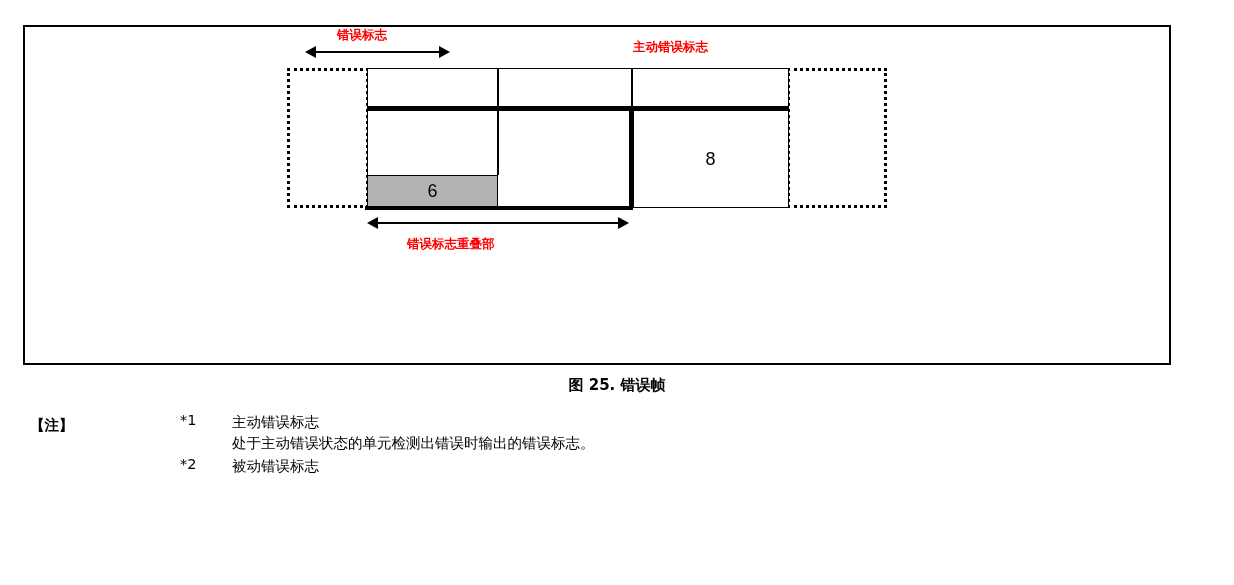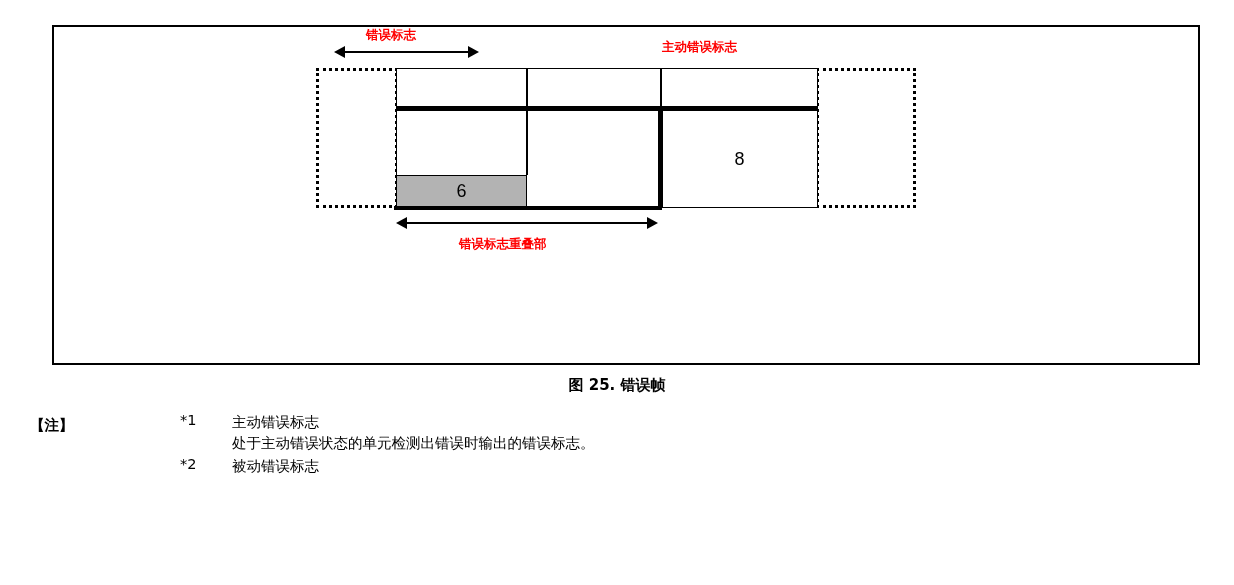--- a/index.html
+++ b/index.html
@@ -15,21 +15,20 @@
     overflow: hidden;
   }
 
   
   #figure-frame {
     position: absolute;
     left: 23px; top: 25px;
     width: 1148px; height: 340px;
     border: 2px solid #000;
     background: #fff;
-    margin-left: 29px;
   }
 
   
   #bitfield {
     position: absolute;
     left: 262px; top: 41px;   
     width: 600px; height: 140px;
   }
 
   
@@ -284,21 +283,21 @@
     <div id="thick-vrule"></div>
     <div id="thick-brule"></div>
 
   </div>
 
   <div class="arrow-row" style="left:342px; top:190px; width:262px;">
     <div class="bar"></div>
     <div class="head left"></div>
     <div class="head right"></div>
   </div>
-  <div class="ann-label" style="left:405px; top:209px;text-align:right;">错误标志重叠部</div>
+  <div class="ann-label" style="left:382px; top:209px;text-align:right;">错误标志重叠部</div>
 
 
 </div>
 
 <div id="caption">图 25.  错误帧</div>
 
 <div id="notes">
   <div class="note-head">【注】</div>
   <div class="note-entries">
 

